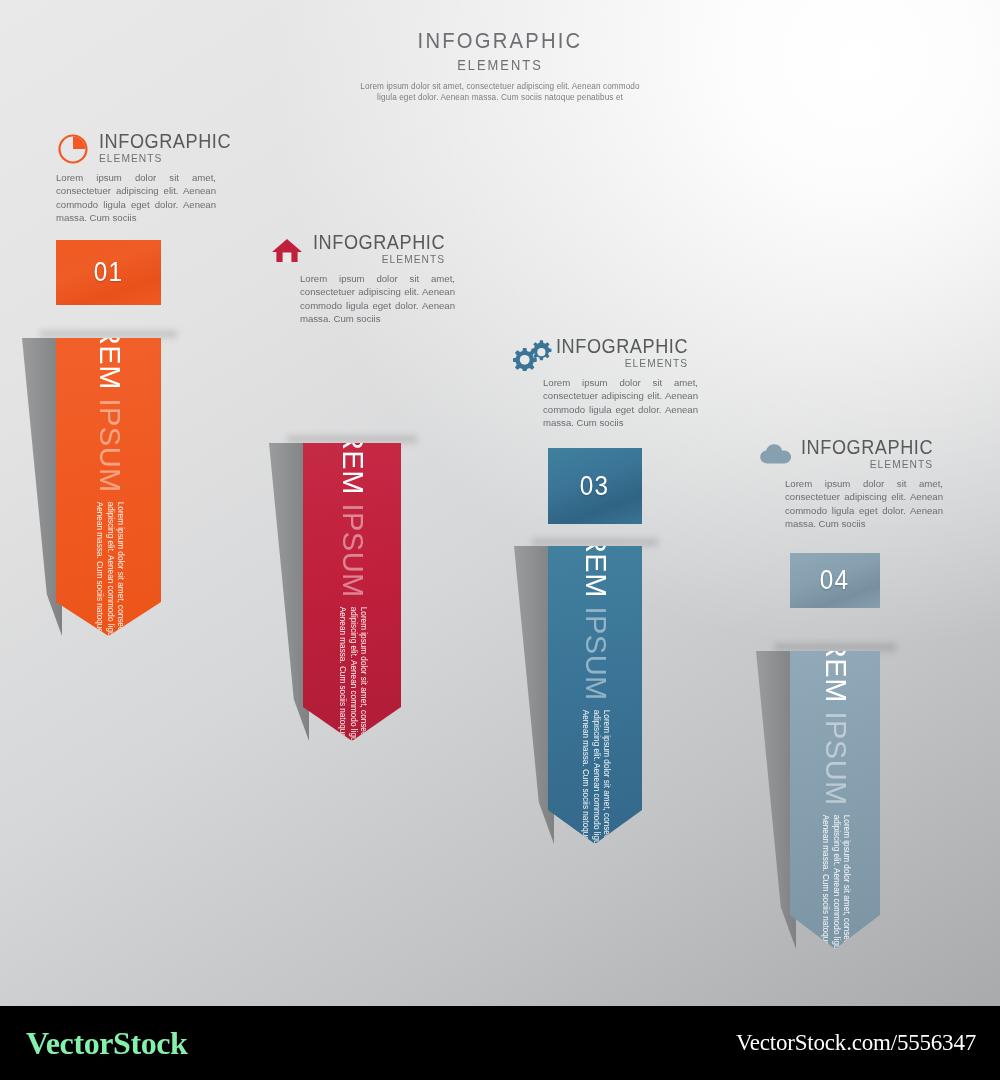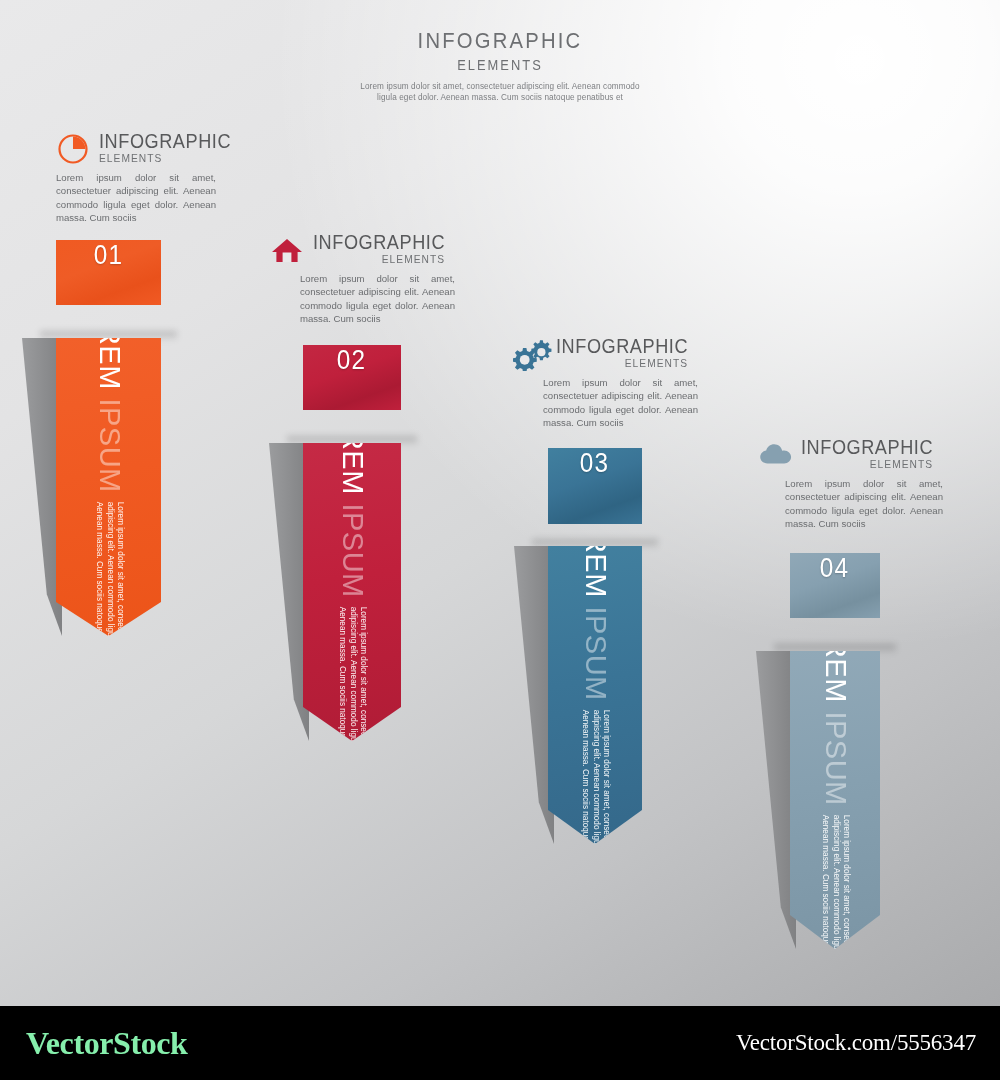--- a/index.html
+++ b/index.html
@@ -58,21 +58,21 @@
   .sec-body {
     font-size:9.6px; line-height:13.4px; color:#6b6d70;
     text-align:justify; margin-top:5px;
   }
   .sec.right .sec-head { justify-content:flex-end; }
   .sec.right .sec-ttl, .sec.right .sec-sub { text-align:right; }
 
   
   .badge {
     position:absolute;
-    display:flex; align-items:flex-start; justify-content:center;
+    display:flex; align-items:center; justify-content:center;
     color:#fff; font-size:27px; letter-spacing:1.5px;
     text-shadow:0 1px 2px rgba(0,0,0,0.22);
   }
   .badge::before {
     content:""; position:absolute; left:-14px; right:-14px;
     bottom:-7px; height:9px;
     background:linear-gradient(to bottom, rgba(0,0,0,0.20), rgba(0,0,0,0));
     filter:blur(3px); z-index:-1;
   }
   .badge .num { position:relative; z-index:2; transform:scaleX(0.9); }
@@ -178,24 +178,20 @@
         </svg>
       </span>
       <span class="sec-ttl-wrap">
         <span class="sec-ttl">INFOGRAPHIC</span>
         <span class="sec-sub">ELEMENTS</span>
       </span>
     </div>
     <div class="sec-body">Lorem ipsum dolor sit amet, consectetuer adipiscing elit. Aenean commodo ligula eget dolor. Aenean massa. Cum sociis</div>
   </div>
 
-  <div class="badge" style="left:303px; top:345px; width:98px; height:65px;
-       background:linear-gradient(160deg,#c32742 0%,#c0203c 42%,#ab1a33 74%,#c0203c 100%);">
-    <span class="num">02</span>
-  </div>
 
   <div class="ribbon-wrap" style="left:303px; top:443px; width:98px; height:298px;">
     <div class="ribbon-shadow"></div>
     <div class="ribbon-fold"></div>
     <div class="ribbon" style="background:linear-gradient(170deg,#c52a45 0%,#c0203c 45%,#b01c36 100%);">
       <div class="ribbon-text">
         <span class="rt-title"><span class="lo">LOREM</span> <span class="ip">IPSUM</span></span>
         <span class="rt-body">Lorem ipsum dolor sit amet, consectetuer adipiscing elit. Aenean commodo ligula eget dolor. Aenean massa. Cum sociis natoque</span>
       </div>
     </div>
@@ -245,21 +241,21 @@
         </svg>
       </span>
       <span class="sec-ttl-wrap">
         <span class="sec-ttl">INFOGRAPHIC</span>
         <span class="sec-sub">ELEMENTS</span>
       </span>
     </div>
     <div class="sec-body">Lorem ipsum dolor sit amet, consectetuer adipiscing elit. Aenean commodo ligula eget dolor. Aenean massa. Cum sociis</div>
   </div>
 
-  <div class="badge" style="left:790px; top:553px; width:90px; height:65px;
+  <div class="badge" style="left:790px; top:553px; width:90px; height:55px;
        background:linear-gradient(160deg,#90a8b7 0%,#86a0b0 42%,#76909f 74%,#86a0b0 100%);">
     <span class="num">04</span>
   </div>
 
   <div class="ribbon-wrap" style="left:790px; top:651px; width:90px; height:298px;">
     <div class="ribbon-shadow"></div>
     <div class="ribbon-fold"></div>
     <div class="ribbon" style="background:linear-gradient(170deg,#91a9b8 0%,#86a0b0 45%,#7b95a5 100%);">
       <div class="ribbon-text">
         <span class="rt-title"><span class="lo">LOREM</span> <span class="ip">IPSUM</span></span>

